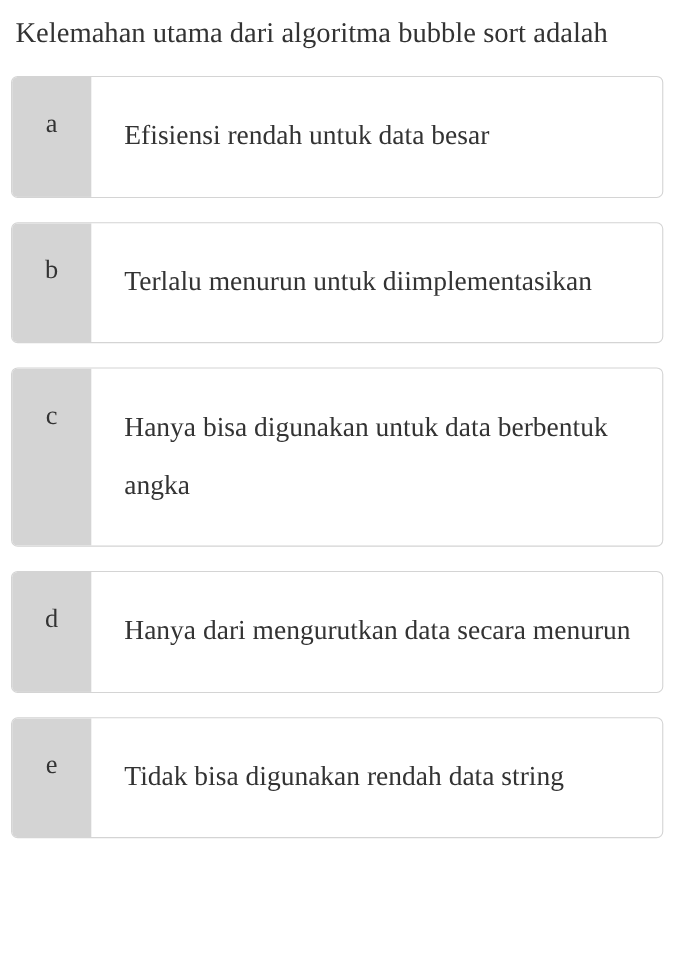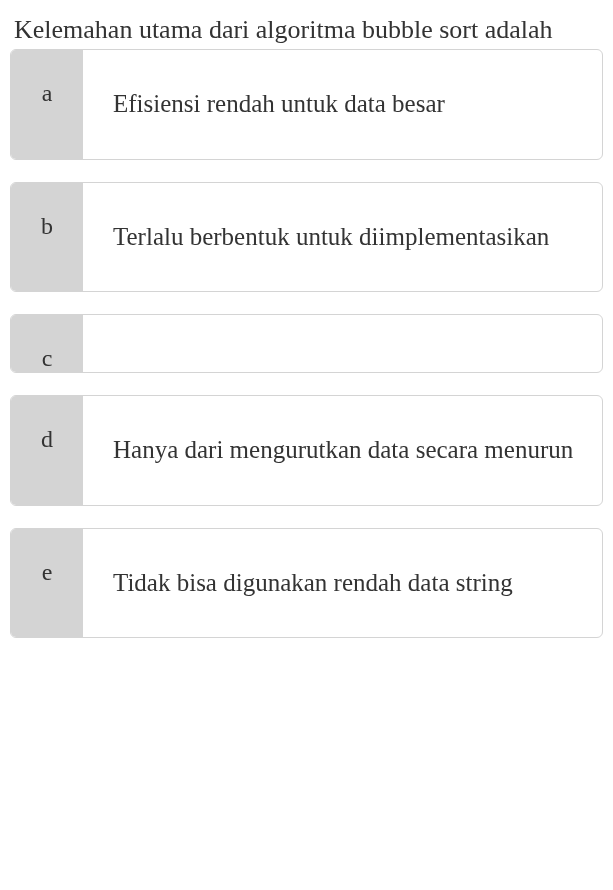--- a/index.html
+++ b/index.html
@@ -11,20 +11,21 @@
       font-family: Georgia, 'Times New Roman', serif;
       background: #ffffff;
       width: 613px;
       padding: 10px;
       color: #333333;
     }
     .question-text {
       font-size: 26px;
       line-height: 1.5;
       color: #333333;
+      margin-bottom: 20px;
       padding: 0 4px;
     }
     .options-list {
       display: flex;
       flex-direction: column;
       gap: 22px;
     }
     .option-item {
       display: flex;
       border: 1px solid #d4d4d4;
@@ -57,24 +58,25 @@
 
 <div class="question-text">Kelemahan utama dari algoritma bubble sort adalah</div>
 
 <div class="options-list">
   <div class="option-item">
     <div class="option-letter">a</div>
     <div class="option-text">Efisiensi rendah untuk data besar</div>
   </div>
   <div class="option-item">
     <div class="option-letter">b</div>
-    <div class="option-text">Terlalu berbentuk untuk diimplementasikan</div>
+    <div class="option-text">Terlalu menurun untuk diimplementasikan</div>
   </div>
   <div class="option-item">
     <div class="option-letter">c</div>
+    <div class="option-text">Hanya bisa digunakan untuk data berbentuk angka</div>
   </div>
   <div class="option-item">
     <div class="option-letter">d</div>
     <div class="option-text">Hanya dari mengurutkan data secara menurun</div>
   </div>
   <div class="option-item">
     <div class="option-letter">e</div>
     <div class="option-text">Tidak bisa digunakan rendah data string</div>
   </div>
 </div>

